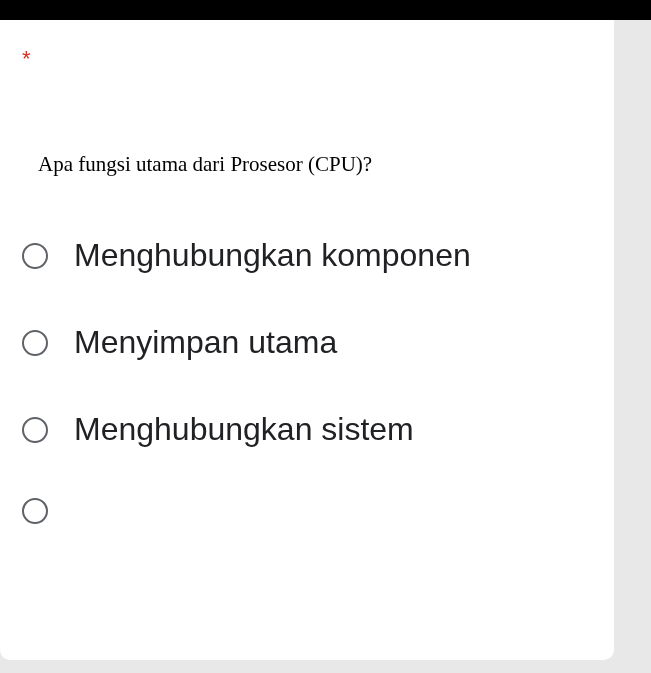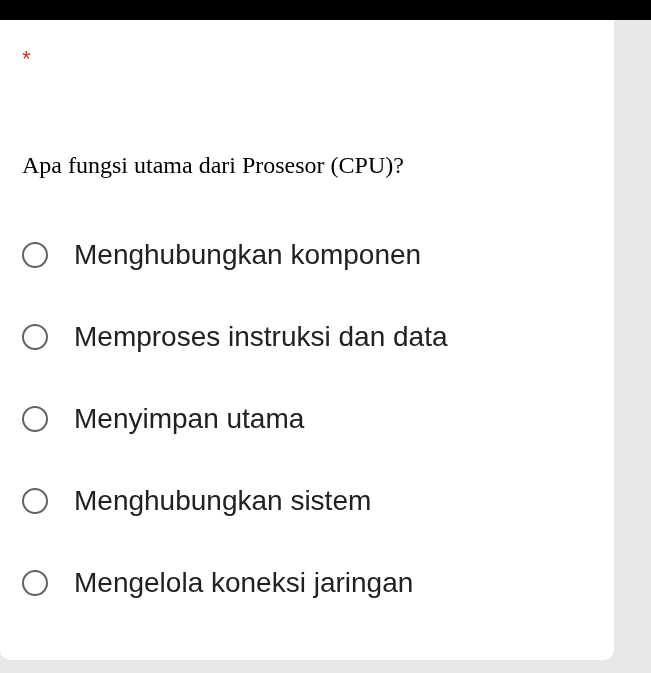--- a/index.html
+++ b/index.html
@@ -29,24 +29,25 @@
       position: relative;
     }
     .required-mark {
       color: #d93025;
       font-size: 22px;
       font-family: Arial, sans-serif;
       line-height: 1;
     }
     .question-text {
       font-family: 'Times New Roman', Times, serif;
-      font-size: 24px;
+      font-size: 21px;
       color: #000;
       margin-top: 82px;
       margin-bottom: 60px;
+      margin-left: 16px;
     }
     .options-list {
       display: flex;
       flex-direction: column;
       gap: 50px;
     }
     .option-row {
       display: flex;
       align-items: center;
       gap: 26px;
@@ -54,48 +55,43 @@
     }
     .radio-circle {
       width: 26px;
       height: 26px;
       border: 2.5px solid #5f6368;
       border-radius: 50%;
       flex-shrink: 0;
     }
     .option-label {
       font-family: Arial, Helvetica, sans-serif;
-      font-size: 28px;
+      font-size: 32px;
       color: #202124;
     }
   </style>
 </head>
 <body>
 
 <div class="top-bar"></div>
 
 <div class="card">
   <div class="required-mark">*</div>
   <div class="question-text">Apa fungsi utama dari Prosesor (CPU)?</div>
 
   <div class="options-list">
     <label class="option-row">
       <span class="radio-circle"></span>
       <span class="option-label">Menghubungkan komponen</span>
     </label>
     <label class="option-row">
       <span class="radio-circle"></span>
-      <span class="option-label">Memproses instruksi dan data</span>
-    </label>
-    <label class="option-row">
-      <span class="radio-circle"></span>
       <span class="option-label">Menyimpan utama</span>
     </label>
     <label class="option-row">
       <span class="radio-circle"></span>
       <span class="option-label">Menghubungkan sistem</span>
     </label>
     <label class="option-row">
       <span class="radio-circle"></span>
-      <span class="option-label">Mengelola koneksi jaringan</span>
     </label>
   </div>
 </div>
 
 </body></html>

